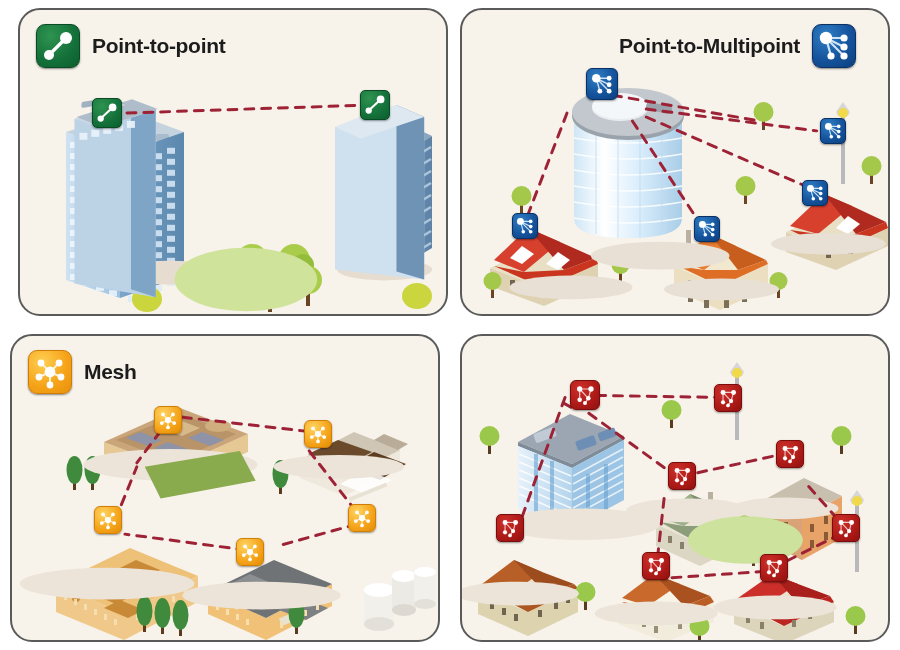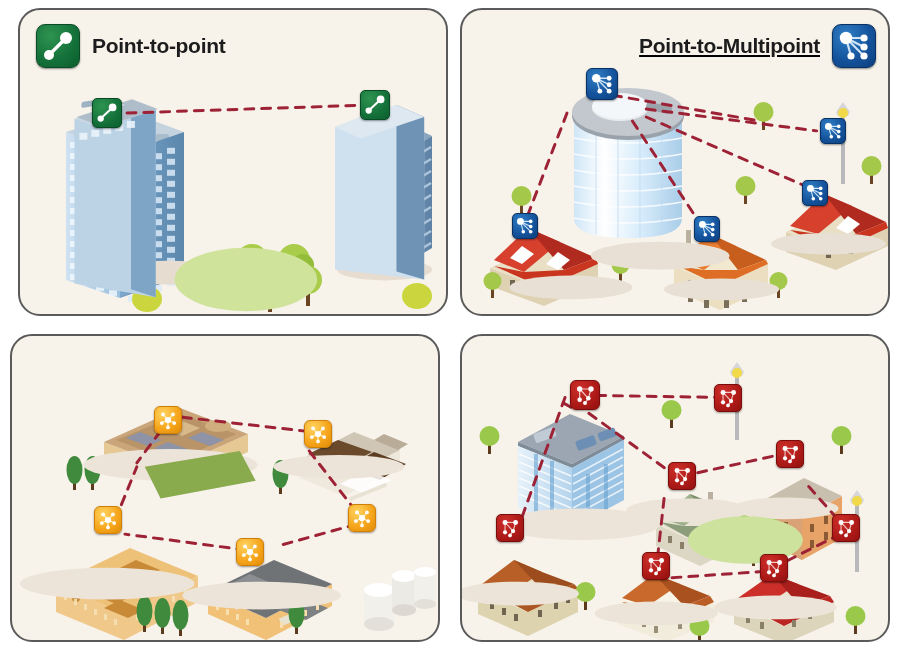--- a/index.html
+++ b/index.html
@@ -13,21 +13,21 @@
   .panel.p1{left:10px;  top:8px;   width:430px;height:308px;margin-left:8px;}
   .panel.p2{left:460px; top:8px;   width:430px;height:308px;}
   .panel.p3{left:10px;  top:334px; width:430px;height:308px;}
   .panel.p4{left:460px; top:334px; width:430px;height:308px;}
 
   .scene{position:absolute;inset:0;}
 
   
   .legend{position:absolute;display:flex;align-items:center;gap:12px;z-index:40;}
   .legend.tl{left:16px;top:14px;}
-  .legend.tr{right:12px;top:14px;flex-direction:row-reverse;text-decoration:underline;}
+  .legend.tr{right:32px;top:14px;flex-direction:row-reverse;}
   .legend-title{font-size:21px;font-weight:bold;color:#1c1c1c;letter-spacing:-.3px;
                 white-space:nowrap;}
   .badge{width:42px;height:42px;border-radius:9px;position:relative;flex:0 0 auto;
          box-shadow:0 1px 2px rgba(0,0,0,.45);}
   .badge.green{background:radial-gradient(circle at 32% 26%,#2e9350,#14713a 58%,#0c5e2d);
                border:1px solid #0a4a24;}
   .badge.blue {background:radial-gradient(circle at 32% 26%,#2f7ec4,#14529b 58%,#0d3f7d);
                border:1px solid #0a3164;}
   .badge.orange{background:radial-gradient(circle at 32% 26%,#ffcf52,#f5a319 58%,#e8900c);
                border:1px solid #d07c06;}
@@ -870,20 +870,40 @@
             </g>
             <circle cx="21" cy="21" r="5" fill="#ffffff"></circle>
             <circle cx="13" cy="12" r="3" fill="#ffffff"></circle>
             <circle cx="29" cy="12" r="3" fill="#ffffff"></circle>
             <circle cx="11" cy="26" r="3" fill="#ffffff"></circle>
             <circle cx="31" cy="26" r="3" fill="#ffffff"></circle>
             <circle cx="21" cy="33" r="3" fill="#ffffff"></circle>
           </svg>
       </div>
 
+      <div class="legend tl">
+        <div class="badge orange">
+          <svg viewBox="0 0 42 42">
+              <g stroke="#fff3cf" stroke-width="2">
+                <line x1="21" y1="21" x2="12" y2="12"></line>
+                <line x1="21" y1="21" x2="30" y2="12"></line>
+                <line x1="21" y1="21" x2="10" y2="26"></line>
+                <line x1="21" y1="21" x2="32" y2="26"></line>
+                <line x1="21" y1="21" x2="21" y2="34"></line>
+              </g>
+              <circle cx="21" cy="21" r="5.4" fill="#ffffff"></circle>
+              <circle cx="12" cy="12" r="3.4" fill="#ffffff"></circle>
+              <circle cx="30" cy="12" r="3.4" fill="#ffffff"></circle>
+              <circle cx="10" cy="26" r="3.4" fill="#ffffff"></circle>
+              <circle cx="32" cy="26" r="3.4" fill="#ffffff"></circle>
+              <circle cx="21" cy="34" r="3.4" fill="#ffffff"></circle>
+            </svg>
+        </div>
+        <div class="legend-title">Mesh</div>
+      </div>
     </div>
   </div>
 
   <div class="panel p4">
     <div class="scene">
 
       <svg class="links" viewBox="0 0 430 308">
         <ellipse cx="120" cy="190" rx="80" ry="16" fill="#ece4d8"></ellipse>
         <ellipse cx="56" cy="260" rx="62" ry="12" fill="#ece4d8"></ellipse>
         <ellipse cx="228" cy="176" rx="62" ry="12" fill="#ece4d8"></ellipse>

